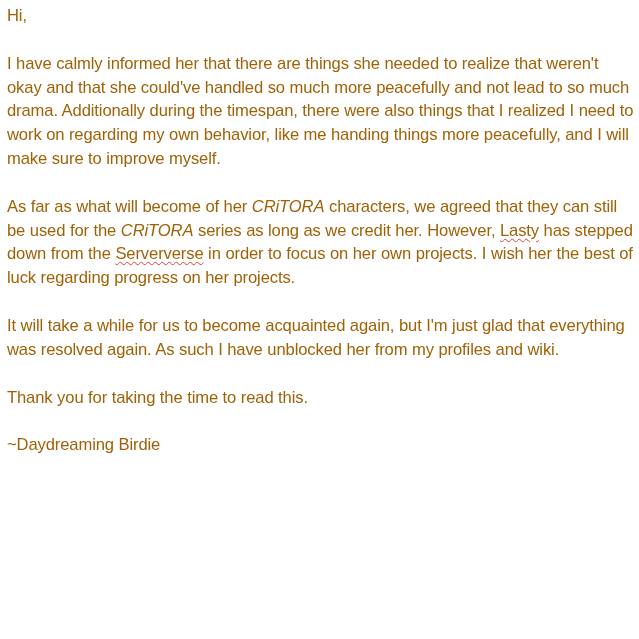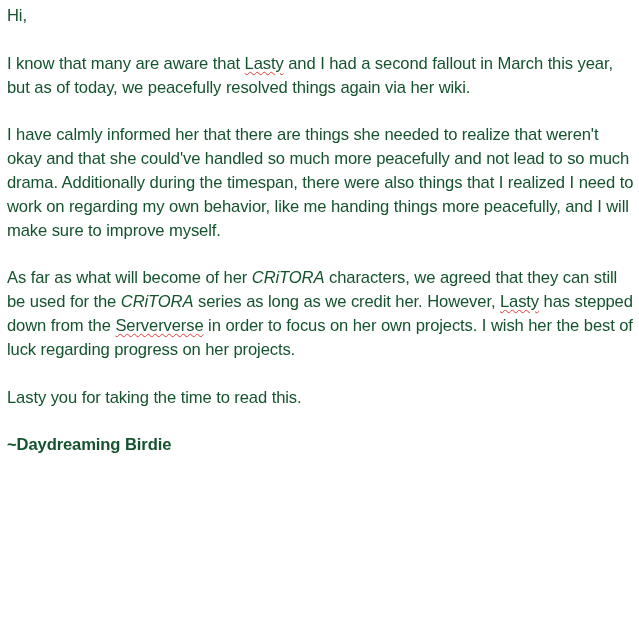--- a/index.html
+++ b/index.html
@@ -22,25 +22,25 @@
     width: 639px;
     padding: 4px 3px 0 7px;
   }
 
   p.para {
     margin: 0 0 24px 0;
     font-size: 16.6px;
     line-height: 23.8px;
     letter-spacing: -0.12px;
     word-spacing: 0.1px;
-    color: #14532d;
+    color: #a16207;
     text-align: left;
     white-space: normal;
   }
-  p.para:last-child { margin-bottom: 0; font-weight: bold; }
+  p.para:last-child { margin-bottom: 0; }
 
   
   .italic {
     font-style: italic;
     margin-top: 12px;
   }
 
   
   .spell {
     text-decoration: underline;
@@ -62,18 +62,18 @@
     -webkit-text-decoration-line: underline;
     -webkit-text-decoration-style: wavy;
     -webkit-text-decoration-color: #3b6fd4;
   }
 </style>
 </head>
 <body>
 
 <div id="message-body">
     <p class="para">Hi,</p>
-    <p class="para">I know that many are aware that <span class="spell">Lasty</span> and I had a second fallout in March this year, but as of today, we peacefully resolved things again via her wiki.</p>
     <p class="para">I have calmly informed her that there are things she needed to realize that weren't okay and that she could've handled so much more peacefully and not lead to so much drama. Additionally during the timespan, there were also things that I realized I need to work on regarding my own behavior, like me <span class="grammar">handing</span> things more peacefully, and I will make sure to improve myself.</p>
     <p class="para">As far as what will become of her <span class="italic">CRiTORA</span> characters, we agreed that they can still be used for the <span class="italic">CRiTORA</span> series as long as we credit her. However, <span class="spell">Lasty</span> has stepped down from the <span class="spell">Serververse</span> in order to focus on her own projects. I wish her the best of luck regarding progress on her projects.</p>
-    <p class="para">Lasty you for taking the time to read this.</p>
+    <p class="para">It will take a while for us to become acquainted again, but I'm just glad that everything was resolved again. As such I have unblocked her from my profiles and wiki.</p>
+    <p class="para">Thank you for taking the time to read this.</p>
     <p class="para">~Daydreaming Birdie</p>
   </div>
 
 </body></html>

